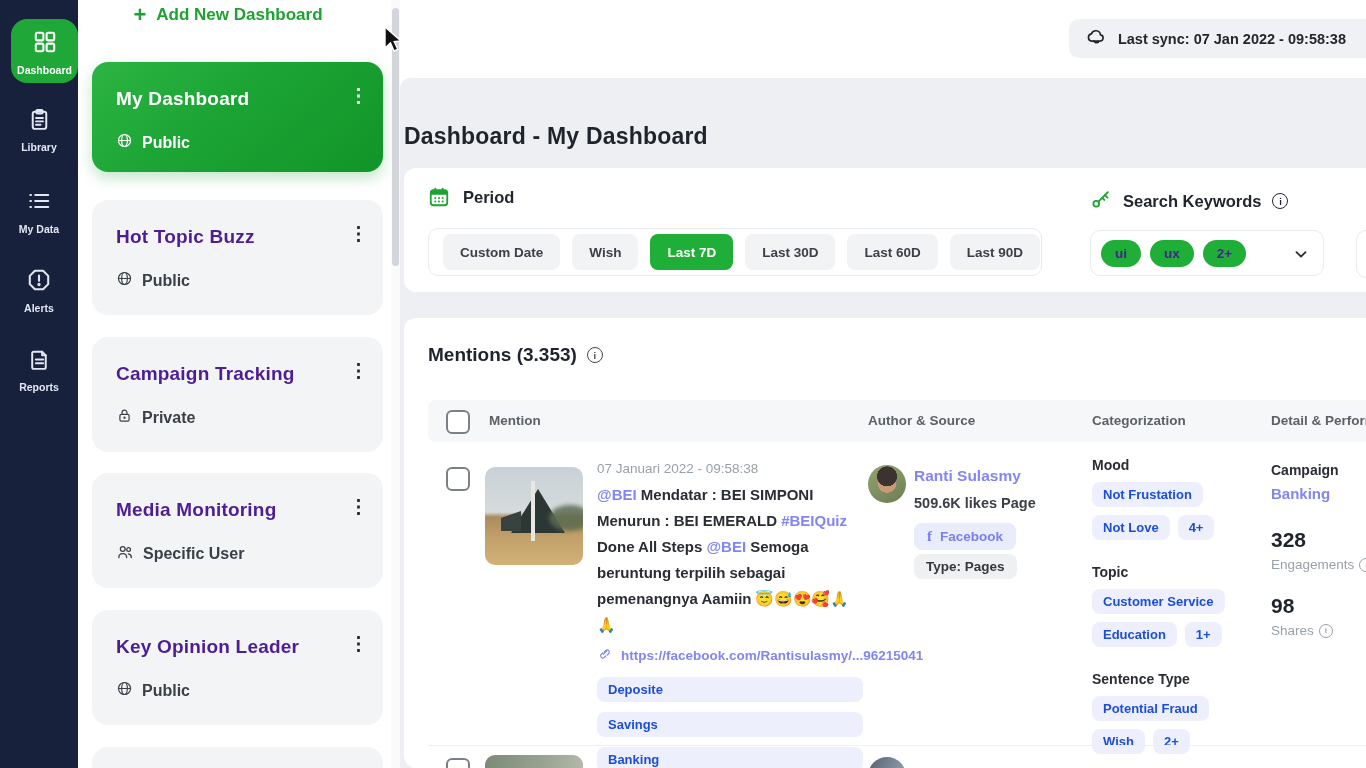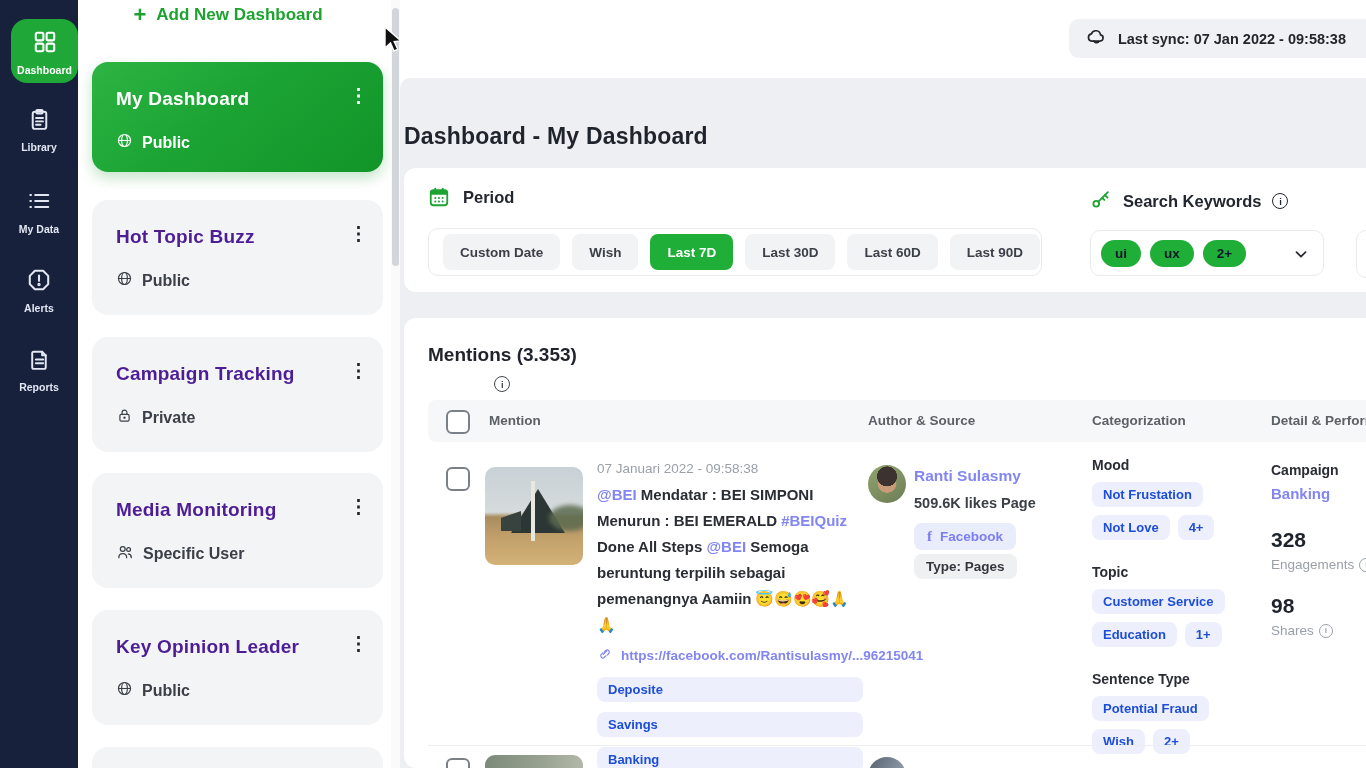--- a/index.html
+++ b/index.html
@@ -52,32 +52,32 @@
          font-size:16.5px;font-weight:800;color:#22262e;}
   .pbtns{position:absolute;left:24px;top:60px;width:614px;height:48px;border:1px solid #e9ebee;border-radius:10px;
          display:flex;align-items:center;gap:12px;padding-left:14px;box-sizing:border-box;background:#fff;}
   .pb{height:36px;padding:0 17px;border-radius:8px;background:#f2f3f5;border:none;cursor:pointer;
       font-family:"Liberation Sans",sans-serif;font-size:13.5px;font-weight:700;color:#3c4149;}
   .pb.sel{background:#1fae38;color:#fff;}
   .khead{position:absolute;left:686px;top:20px;display:flex;align-items:center;gap:11px;
          font-size:16.5px;font-weight:800;color:#22262e;}
   .kbox{position:absolute;left:686px;top:62px;width:234px;height:46px;border:1px solid #e9ebee;border-radius:10px;
         display:flex;align-items:center;gap:9px;padding-left:10px;box-sizing:border-box;background:#fff;cursor:pointer;}
-  .kpill{background:#1fae38;color:#0f172a;font-weight:700;font-size:13.5px;border-radius:16px;padding:6px 14px;}
+  .kpill{background:#1fae38;color:#4c1d95;font-weight:700;font-size:13.5px;border-radius:16px;padding:6px 14px;}
   .kchev{position:absolute;right:13px;top:14px;}
   .kbox2{position:absolute;left:952px;top:62px;width:40px;height:46px;border:1px solid #e9ebee;border-radius:10px;background:#fff;}
 
   
   .info{display:inline-flex;width:14px;height:14px;border:1.5px solid currentColor;border-radius:50%;
         align-items:center;justify-content:center;font-size:9.5px;font-weight:700;font-style:normal;}
 
   
   .mcard{position:absolute;left:4px;top:240px;width:980px;height:450px;background:#fff;border-radius:12px;overflow:hidden;}
   .mtitle{position:absolute;left:24px;top:26px;display:flex;align-items:center;gap:10px;
-          font-size:19px;font-weight:800;color:#1f232b;flex-direction:column;}
+          font-size:19px;font-weight:800;color:#1f232b;}
   .mtitle .info{color:#44484e;}
   .thead{position:absolute;left:24px;top:82px;width:952px;height:42px;background:#f6f7f9;border-radius:8px;}
   .th{position:absolute;top:13px;font-size:13.5px;font-weight:600;color:#5c6167;white-space:nowrap;}
   .cb{position:absolute;width:20px;height:20px;border:2px solid #7a8087;border-radius:6px;background:#fff;cursor:pointer;}
 
   .row1{position:absolute;left:24px;top:137px;width:952px;height:292px;}
   .thumb{position:absolute;left:57px;top:12px;width:98px;height:98px;border-radius:10px;overflow:hidden;
          background:linear-gradient(180deg,#c8d1d6 0%,#d6dbdc 46%,#a98c5f 51%,#c2a06a 72%,#d3b277 100%);}
   .thumb .house{position:absolute;left:26px;top:22px;width:54px;height:44px;background:#2c3634;
                 clip-path:polygon(50% 0,100% 100%,0 100%);}

